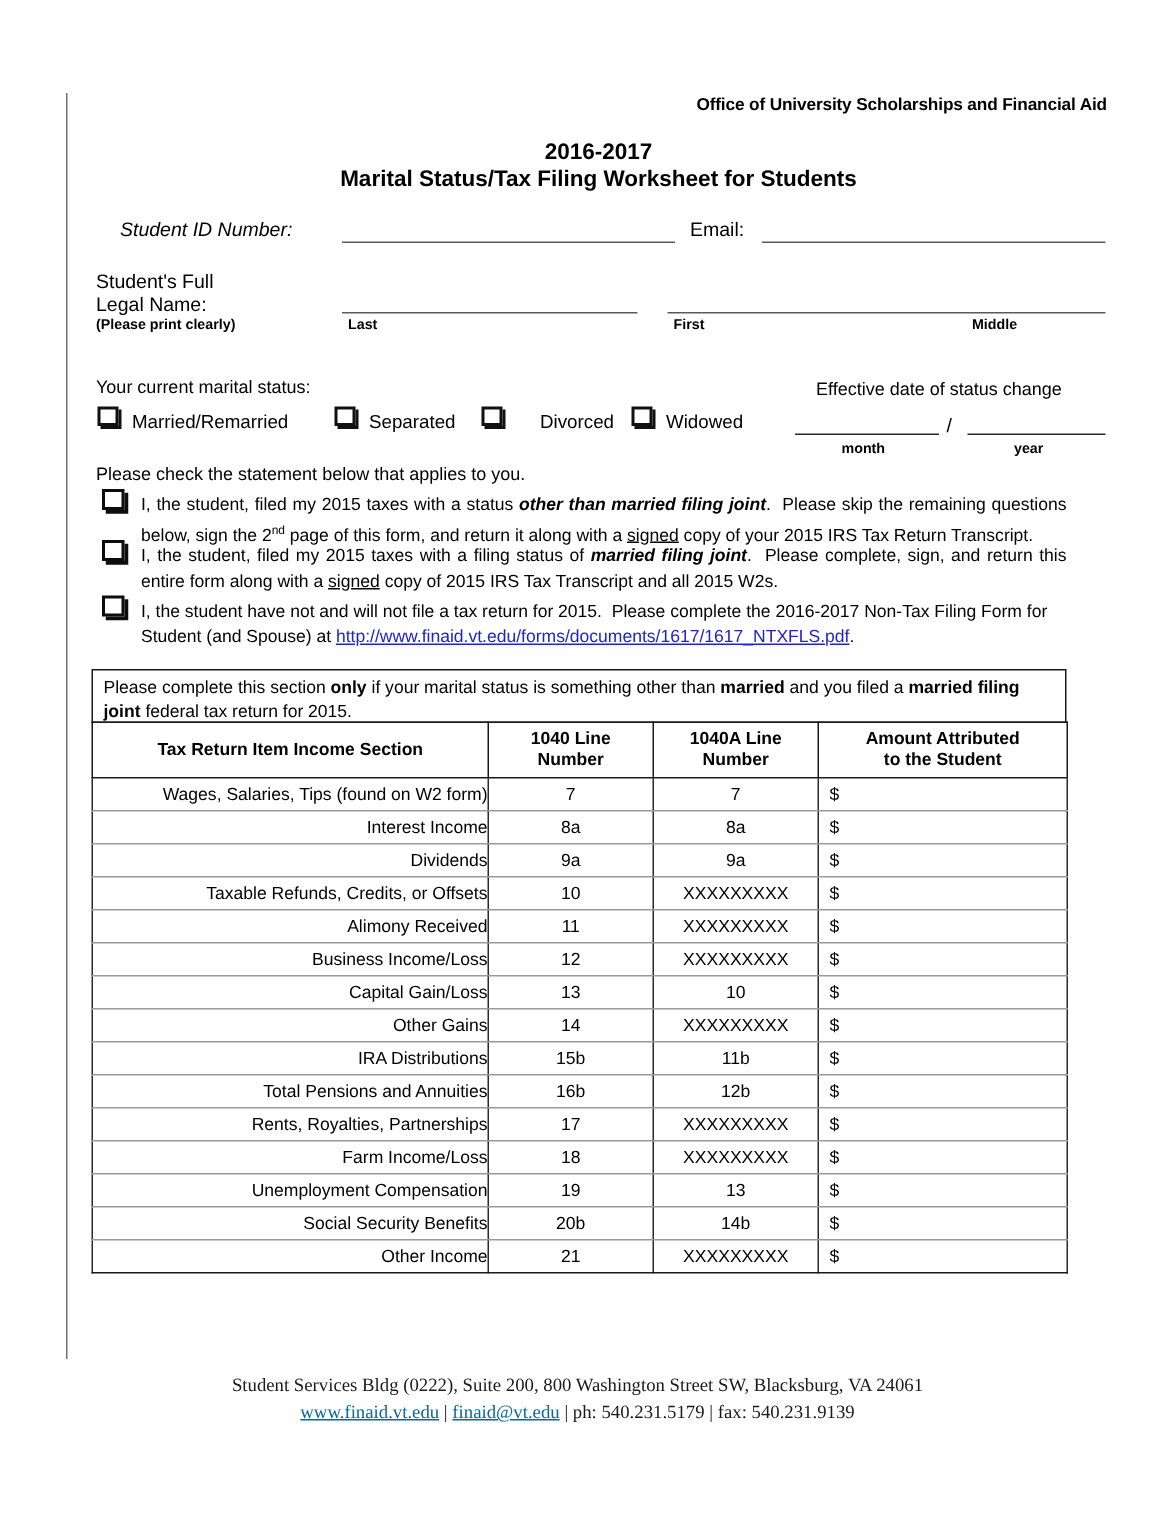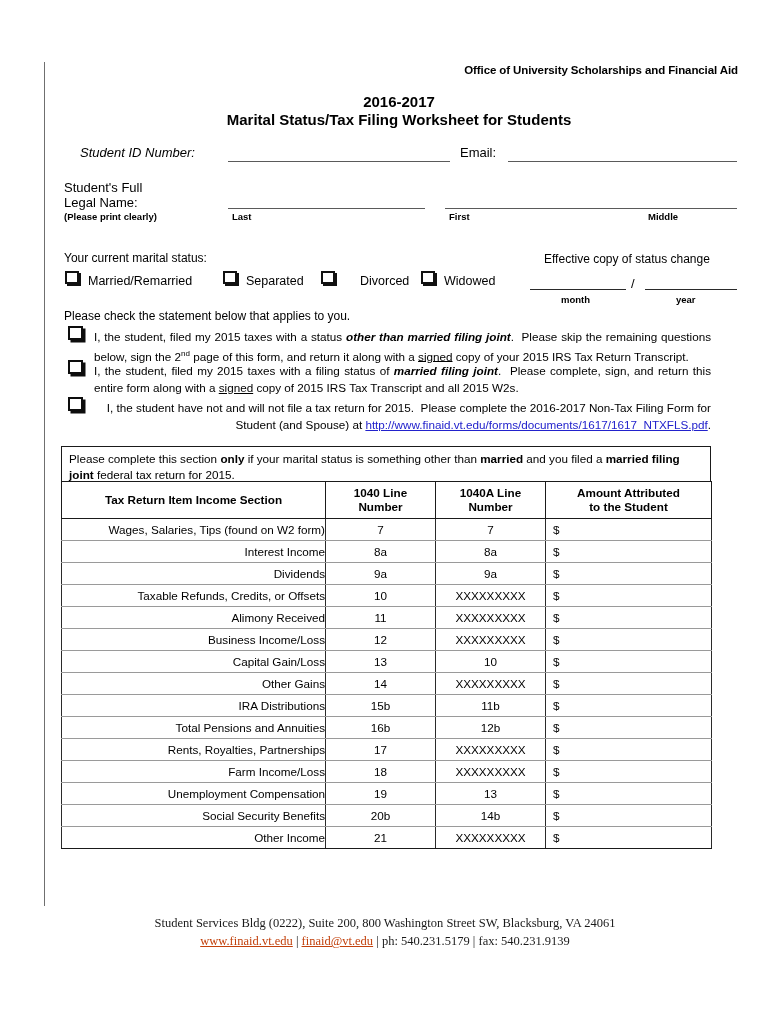--- a/index.html
+++ b/index.html
@@ -174,21 +174,21 @@
   .footer {
     position: absolute;
     left: 0; top: 914px;
     width: 770px;
     text-align: center;
     font-family: "Liberation Serif", serif;
     font-size: 12.5px;
     line-height: 18px;
     color: #1a1a1a;
   }
-  .footer .flink { color: #c2410c; text-decoration: underline; }
+  .footer .flink { color: #0369a1; text-decoration: underline; }
 </style>
 </head>
 <body>
 
 <div class="page">
 
   <div class="left-rule"></div>
 
   <div class="office-line">Office of University Scholarships and Financial Aid</div>
   <div class="title-year">2016-2017</div>
@@ -217,37 +217,37 @@
 
   <div class="cbox" style="left:223px; top:271px;"></div>
   <div class="ms-opt" style="left:246px; top:274px;">Separated</div>
 
   <div class="cbox" style="left:321px; top:271px;"></div>
   <div class="ms-opt" style="left:360px; top:274px;">Divorced</div>
 
   <div class="cbox" style="left:421px; top:271px;"></div>
   <div class="ms-opt" style="left:444px; top:274px;">Widowed</div>
 
-  <div class="eff-label">Effective copy of status change</div>
+  <div class="eff-label">Effective date of status change</div>
   <div class="rule-dark month-rule"></div>
   <div class="slash">/</div>
   <div class="rule-dark year-rule"></div>
   <div class="lbl-small month-cap">month</div>
   <div class="lbl-small year-cap">year</div>
 
   <div class="check-stmt">Please check the statement below that applies to you.</div>
 
   <div class="cbox-lg" style="left:68px; top:326px;"></div>
   <div class="stmt" style="left:94px; top:329px; width:617px;">I, the student, filed my 2015 taxes with a status <span class="i">other than married filing joint</span>.&nbsp; Please skip the remaining questions below, <span class="b">sign</span> the 2<sup>nd</sup> page of this form, and return it along with a <span class="u">signed</span> copy of your 2015 IRS Tax Return Transcript.</div>
 
   <div class="cbox-lg" style="left:68px; top:360px;"></div>
   <div class="stmt" style="left:94px; top:363px; width:617px;">I, the student, filed my 2015 taxes with a filing status of <span class="i">married filing joint</span>.&nbsp; Please complete, sign, and return this entire form along with a <span class="u">signed</span> copy of 2015 IRS Tax Transcript and all 2015 W2s.</div>
 
   <div class="cbox-lg" style="left:68px; top:397px;"></div>
-  <div class="stmt" style="left:94px; top:400px; width:617px; text-align:right;">I, the student <span class="b">have not and will not file a tax return</span> for 2015.&nbsp; Please complete the 2016-2017 Non-Tax Filing Form for Student (and Spouse) at <span class="link">http://www.finaid.vt.edu/forms/documents/1617/1617_NTXFLS.pdf</span>.</div>
+  <div class="stmt" style="left:94px; top:400px; width:617px; text-align:left;">I, the student <span class="b">have not and will not file a tax return</span> for 2015.&nbsp; Please complete the 2016-2017 Non-Tax Filing Form for Student (and Spouse) at <span class="link">http://www.finaid.vt.edu/forms/documents/1617/1617_NTXFLS.pdf</span>.</div>
 
   <div class="inst-box">Please complete this section <span class="b">only</span> if your marital status is something other than <span class="b">married</span> and you filed a <span class="b">married filing joint</span> federal tax return for 2015.</div>
 
   <table class="tbl">
     <colgroup>
       <col class="col-item">
         <col class="col-1040">
         <col class="col-1040a">
         <col class="col-amt">
     </colgroup>

